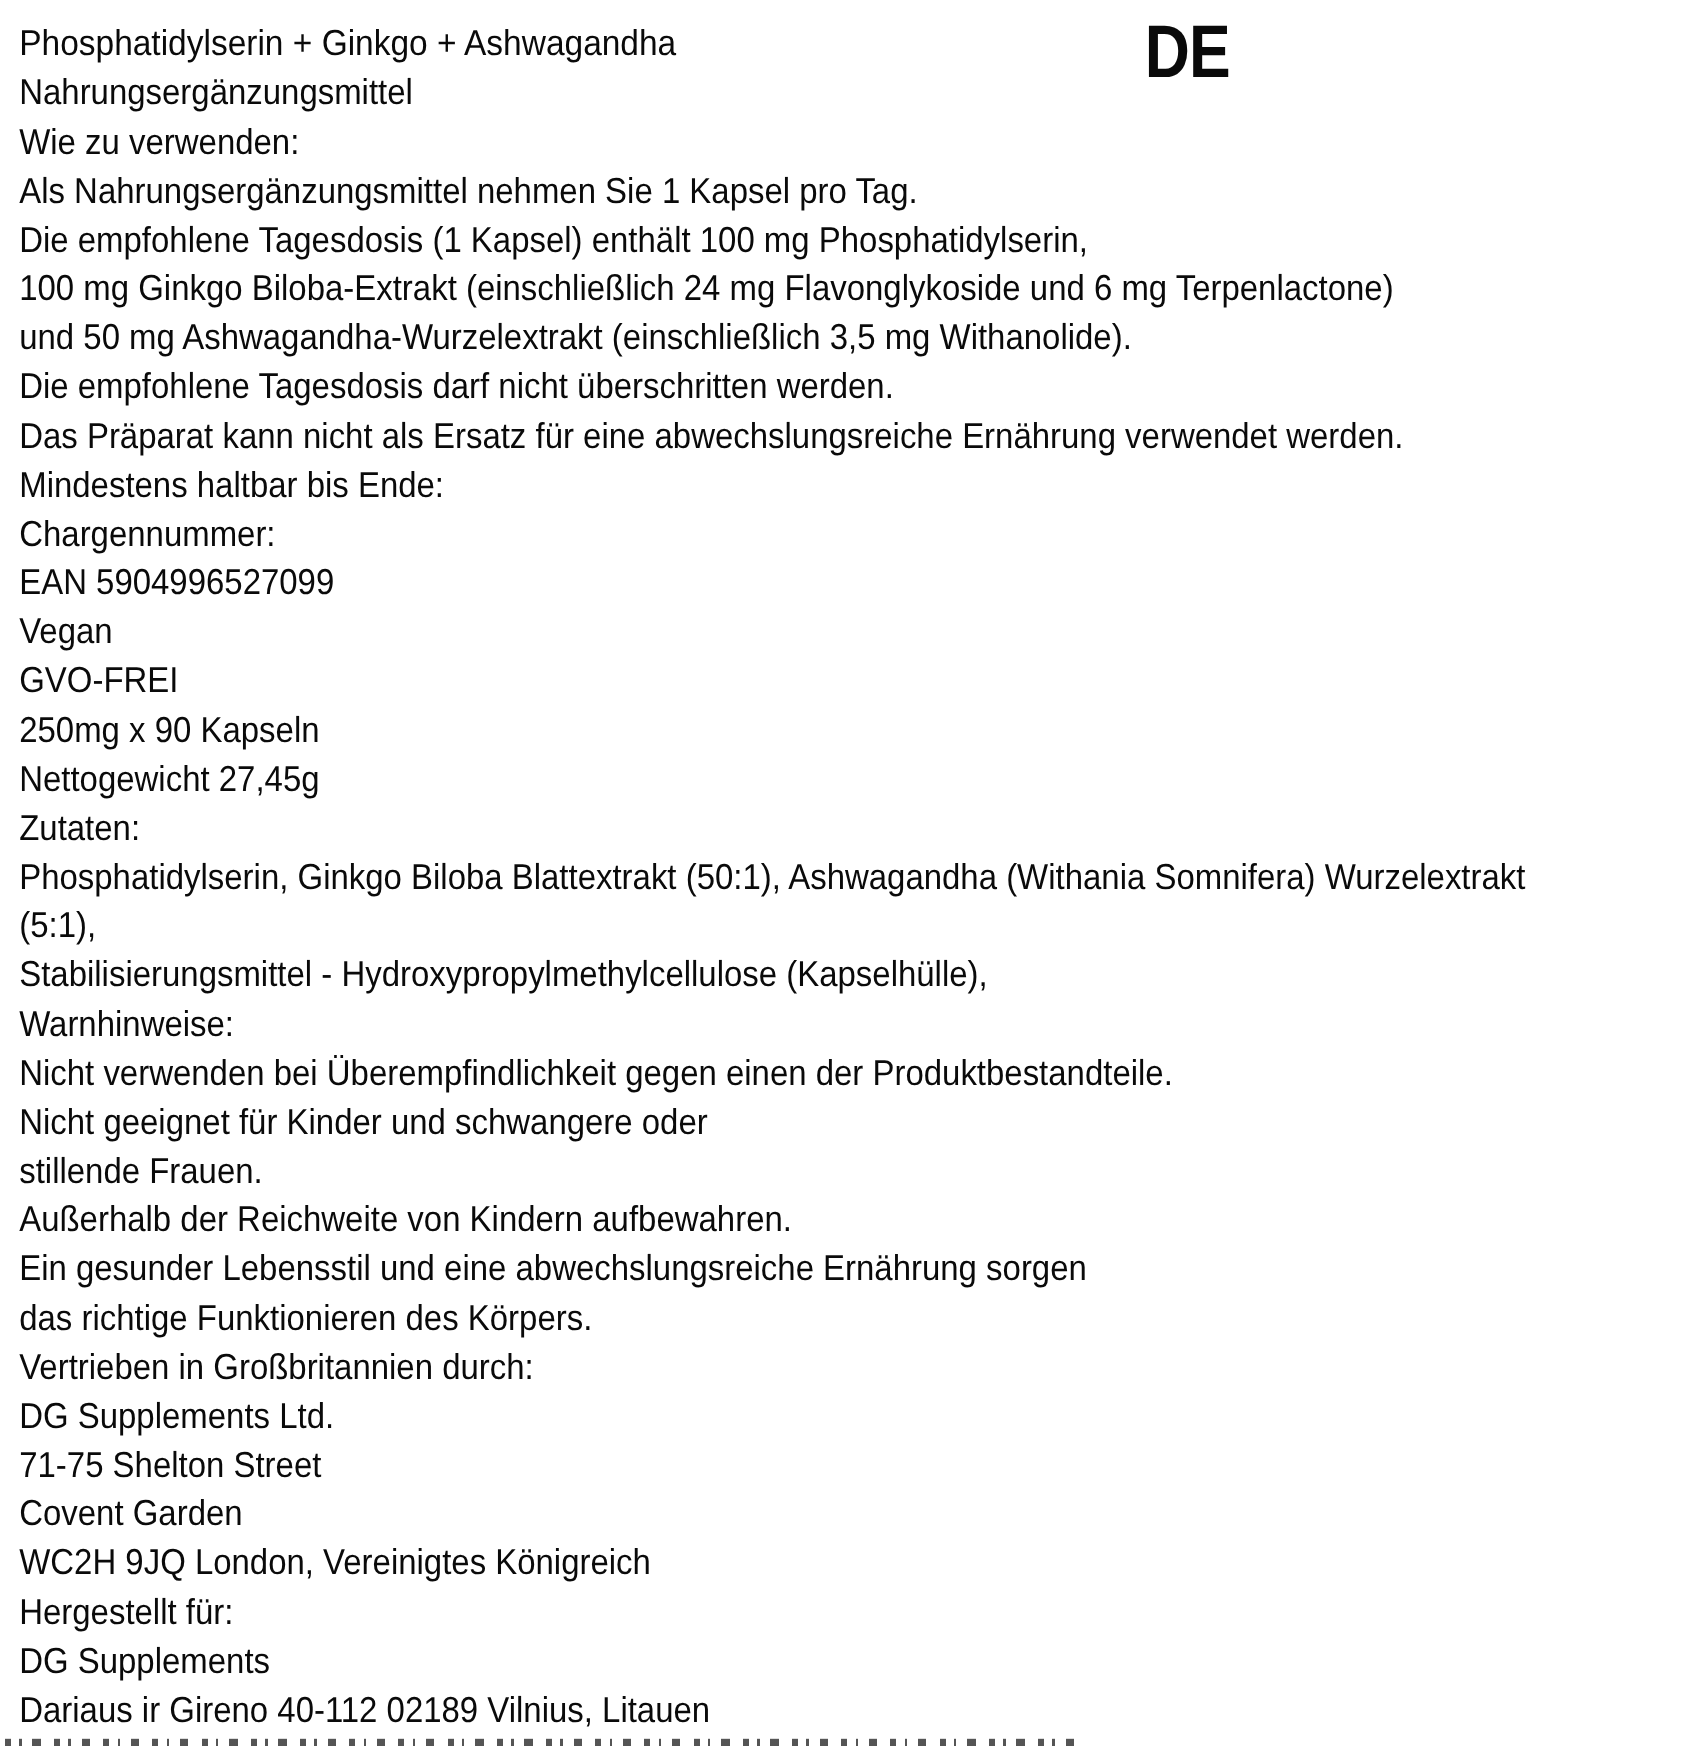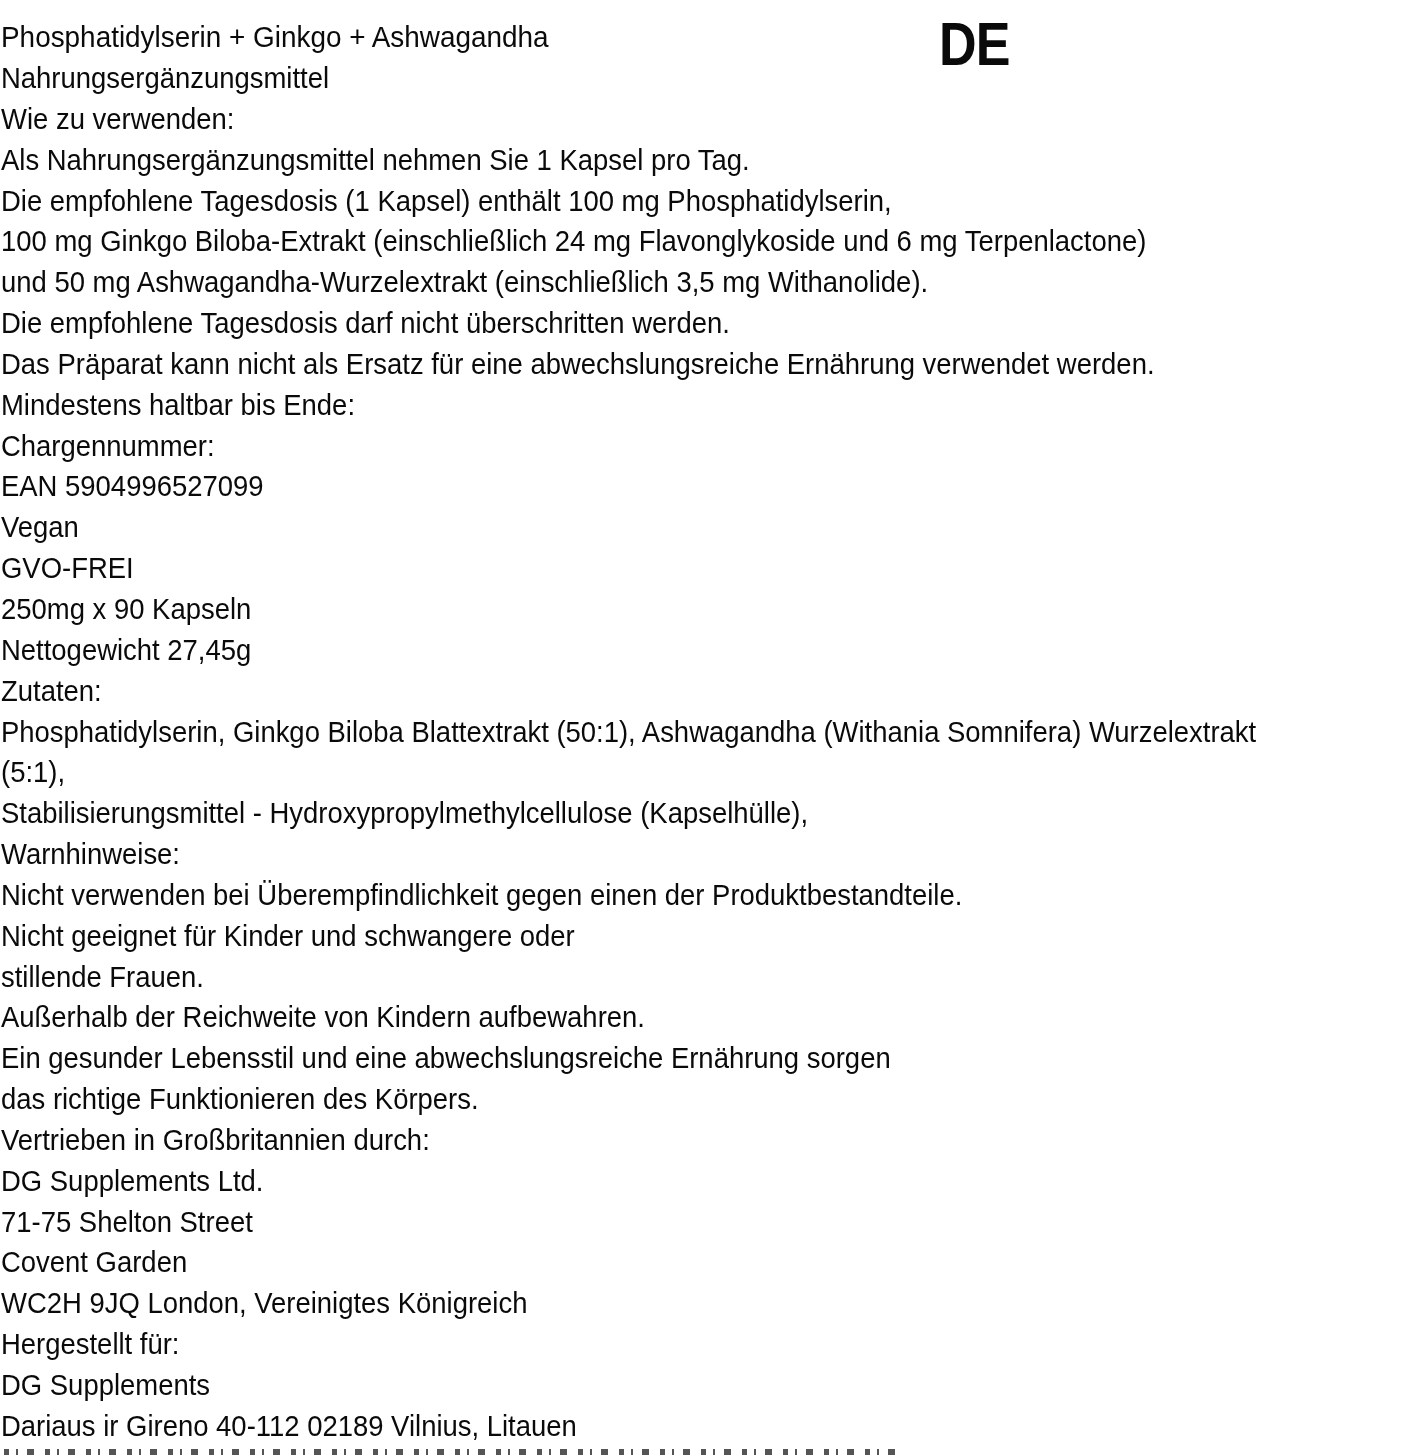--- a/index.html
+++ b/index.html
@@ -9,21 +9,21 @@
   }
   .page {
     position: relative;
     width: 1410px;
     height: 1455px;
     background: #ffffff;
     color: #0a0a0a;
     font-family: "Liberation Sans", sans-serif;
     overflow: hidden;
     box-sizing: border-box;
-    padding: 20px 0 0 1px;
+    padding: 20px 0 0 16px;
   }
   .title-row {
     position: relative;
     height: 34px;
   }
   .title {
     font-size: 30px;
     line-height: 34px;
     white-space: nowrap;
     transform: scaleX(0.93);

